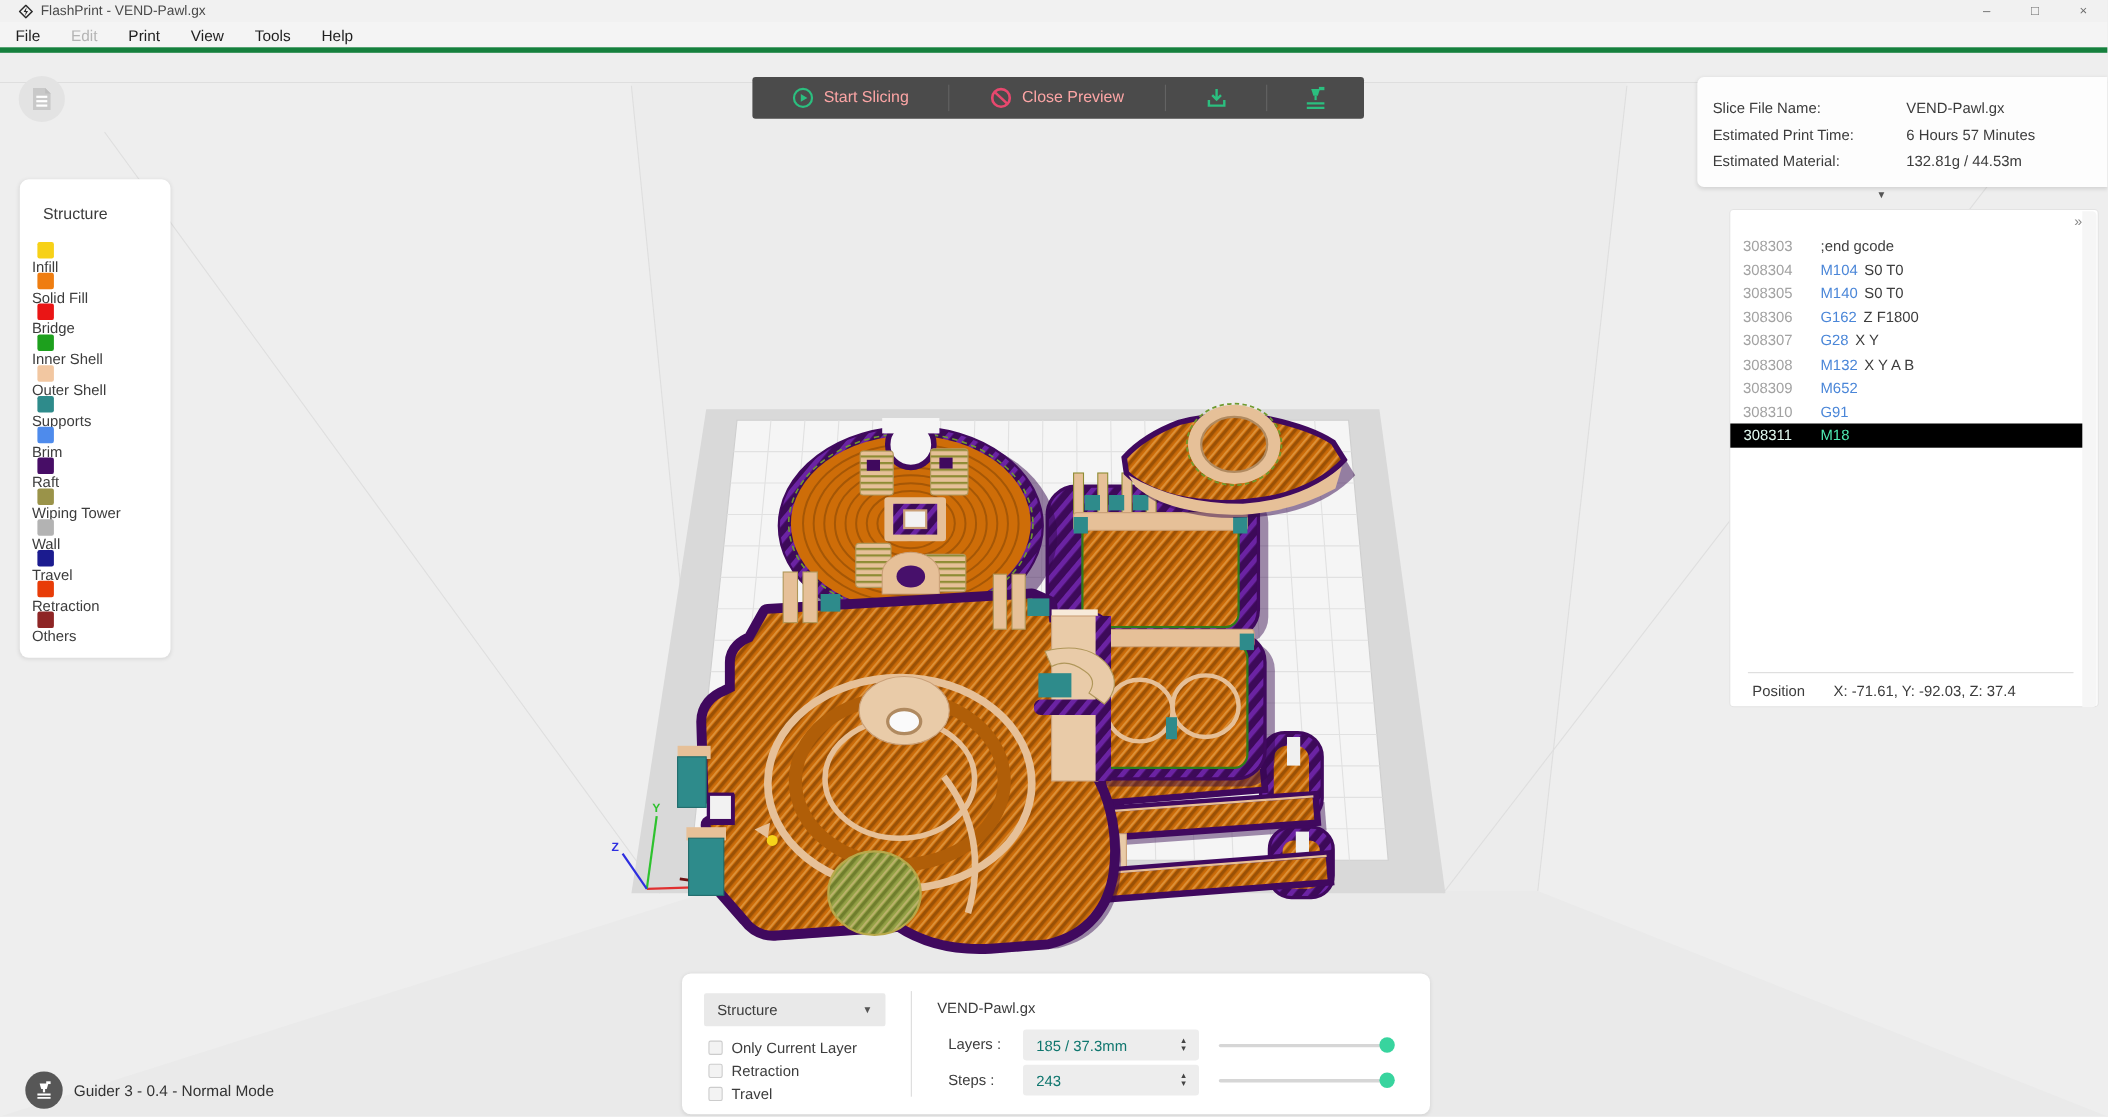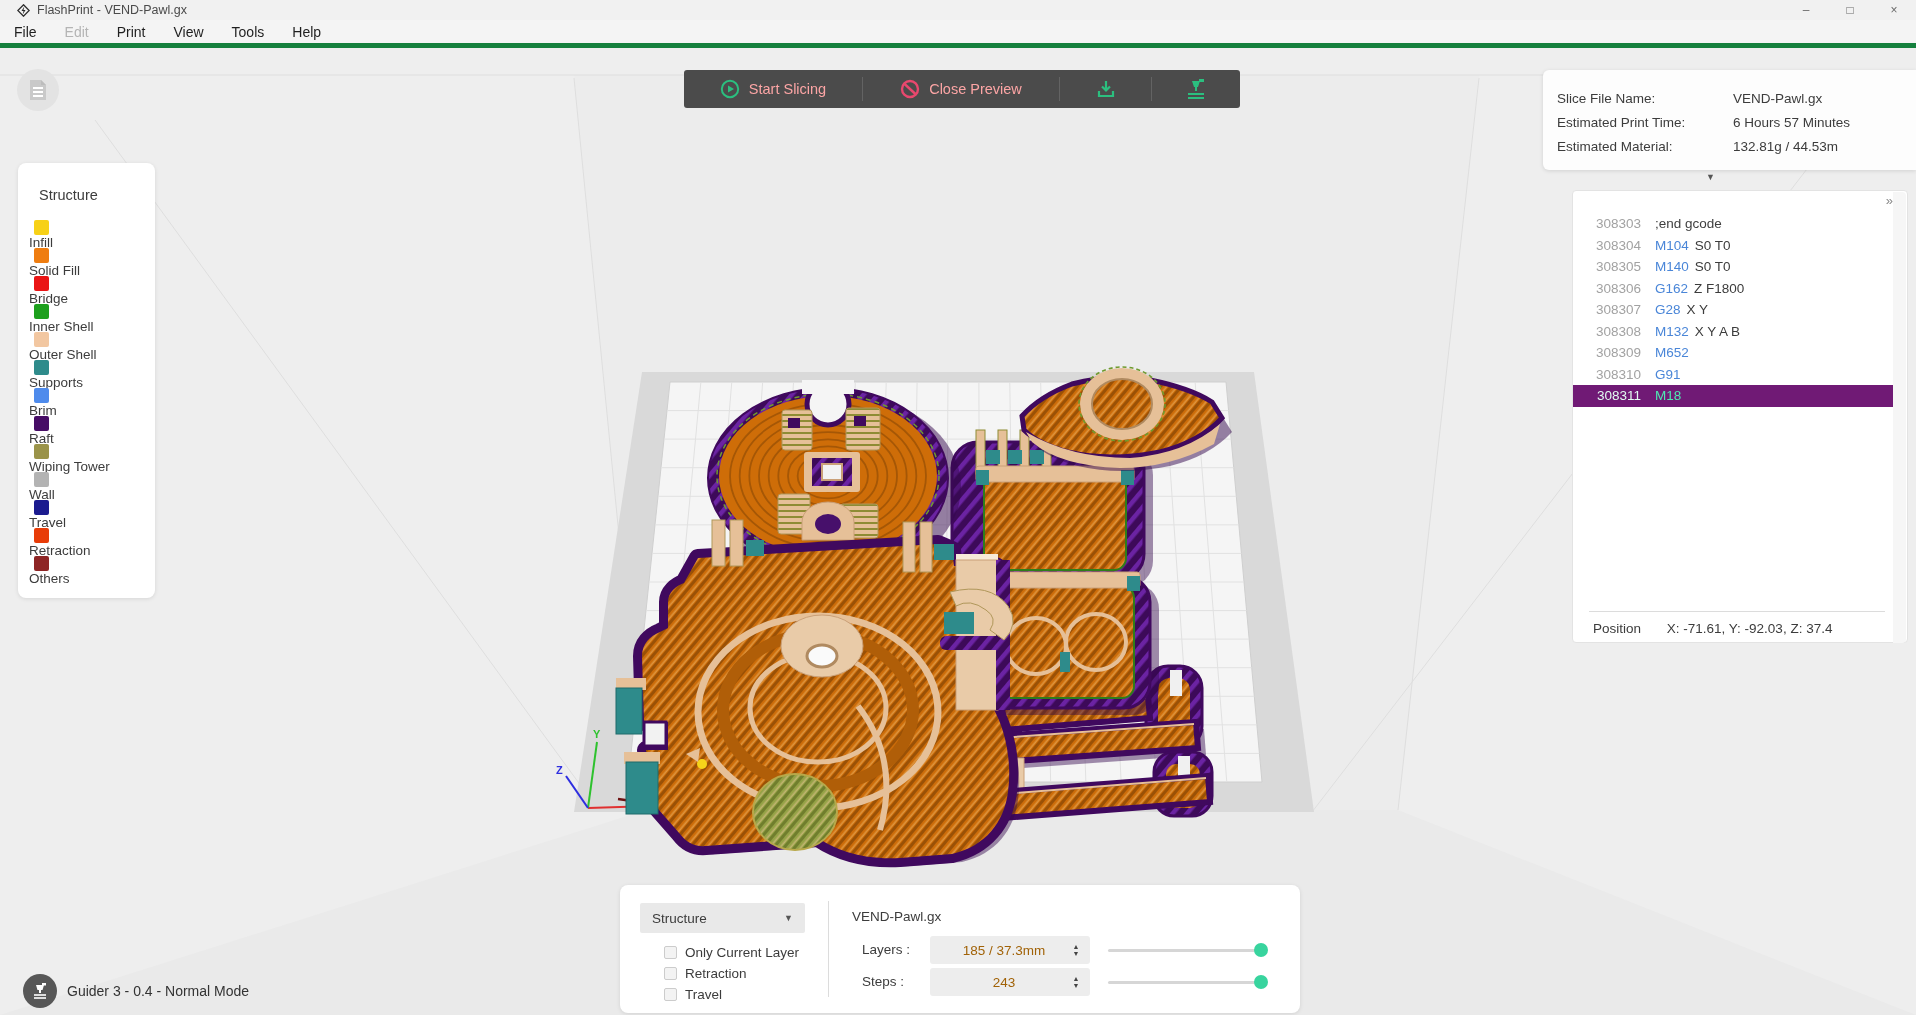--- a/index.html
+++ b/index.html
@@ -46,50 +46,50 @@
   .si-label { width:176px; font-size:13.5px; color:#3c3c3c; }
   .si-value { font-size:13.5px; color:#3c3c3c; }
   .si-collapse { position:absolute; left:1706px; top:172px; font-size:9px; color:#555; z-index:30; }
 
   
   .gcode { position:absolute; left:1572px; top:190px; width:336px; height:453px; background:#ffffff;
     border:1px solid #e3e3e3; border-radius:4px; z-index:29; }
   .gcode-expand { position:absolute; right:14px; top:2px; color:#8a8a8a; font-size:13px; }
   .gcode-lines { position:absolute; left:0; top:22px; width:322px; }
   .g-row { height:21.5px; display:flex; align-items:center; font-size:13.5px; white-space:pre; }
-  .g-num { width:68px; text-align:right; color:#a2a2a2; flex:none; }
+  .g-num { width:68px; text-align:center; color:#a2a2a2; flex:none; }
   .g-cmd { margin-left:14px; color:#4a86d8; }
   .g-args { margin-left:6px; color:#3c3c3c; }
   .g-row.comment .g-cmd { color:#404040; }
-  .g-row.selected { background:#701a75; }
+  .g-row.selected { background:#000000; }
   .g-row.selected .g-num { color:#e2fbf1; }
   .g-row.selected .g-cmd { color:#4fe9b2; }
   .gcode-scrollbar { position:absolute; right:1px; top:1px; width:13px; height:451px; background:#f6f6f6;
     border-radius:0 4px 4px 0; }
   .gcode-divider { position:absolute; left:16px; right:22px; top:420px; height:1px; background:#dcdcdc; }
   .gcode-pos { position:absolute; left:20px; top:430px; font-size:13.5px; color:#3c3c3c; }
   .gcode-pos .pos-val { margin-left:22px; }
 
   
   .playback { position:absolute; left:620px; top:885px; width:680px; height:128px; background:#ffffff;
     border-radius:8px; box-shadow:0 1px 4px rgba(0,0,0,.10); z-index:30; }
   .dropdown { position:absolute; left:20px; top:18px; width:165px; height:30px; background:#e9e9e9;
     border-radius:2px; display:flex; align-items:center; }
   .dropdown-value { font-size:13.5px; color:#3c3c3c; margin-left:12px; flex:1; }
   .dropdown-caret { font-size:9px; color:#555; margin-right:12px; }
-  .checks { position:absolute; left:44px; top:57px; }
+  .checks { position:absolute; left:24px; top:57px; }
   .check-row { display:flex; align-items:center; height:21px; }
   .checkbox { width:13px; height:13px; background:#f3f3f3; border:1px solid #cccccc; border-radius:2px; flex:none; }
   .check-label { font-size:13.5px; color:#3c3c3c; margin-left:8px; white-space:nowrap; }
   .pb-divider { position:absolute; left:208px; top:16px; width:1px; height:96px; background:#dcdcdc; }
   .pb-file { position:absolute; left:232px; top:24px; font-size:13.5px; color:#3c3c3c; }
   .pb-row-label { position:absolute; font-size:13.5px; color:#3c3c3c; }
   .spinner { position:absolute; width:160px; height:28px; background:#ededed; border-radius:3px;
     display:flex; align-items:center; }
-  .spin-value { font-size:13.5px; color:#a16207; margin-left:12px; flex:1;text-align:center; }
+  .spin-value { font-size:13.5px; color:#0f766e; margin-left:12px; flex:1; }
   .spin-arrows { width:20px; display:flex; flex-direction:column; align-items:center; margin-right:4px; }
   .spin-arrows span { font-size:7px; color:#444; line-height:7px; }
   .slider { position:absolute; width:158px; height:14px; }
   .slider .track { position:absolute; left:0; right:0; top:6px; height:3px; background:#d6d6d6; border-radius:2px; }
   .slider .knob { position:absolute; right:-2px; top:0; width:14px; height:14px; border-radius:50%;
     background:#38d49e; }
 
   
   .doc-circle { position:absolute; left:17px; top:69px; width:42px; height:42px; border-radius:50%;
     background:#e3e3e3; z-index:30; display:flex; align-items:center; justify-content:center; }

